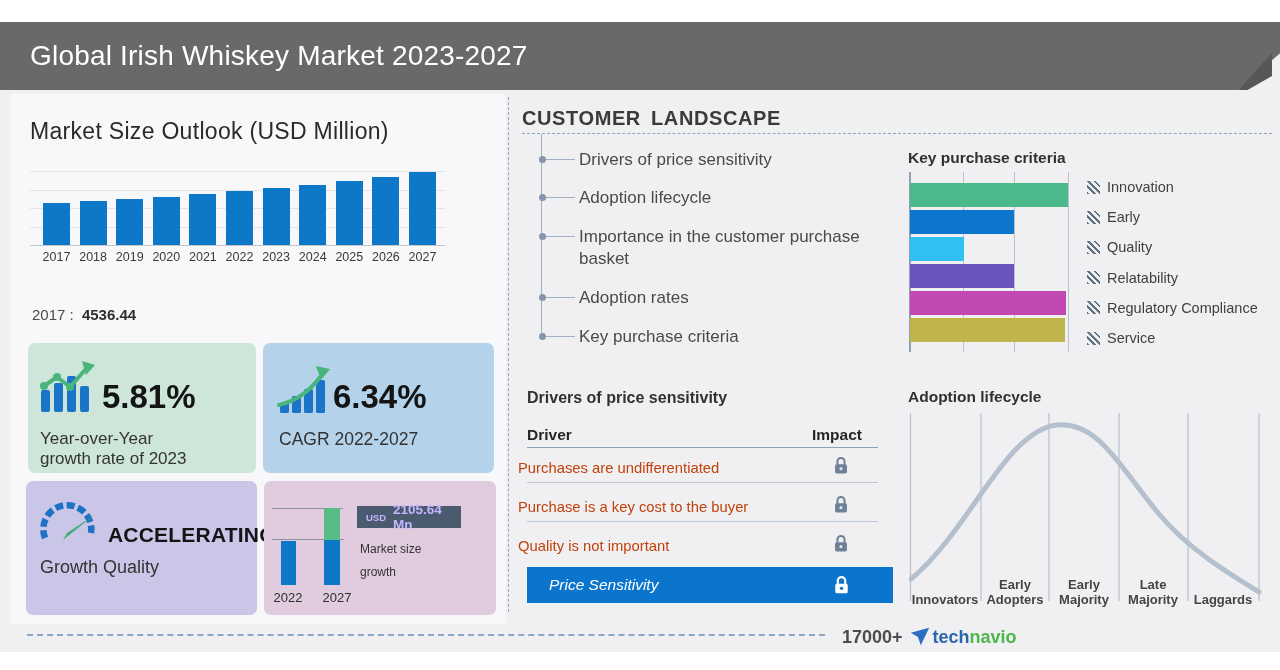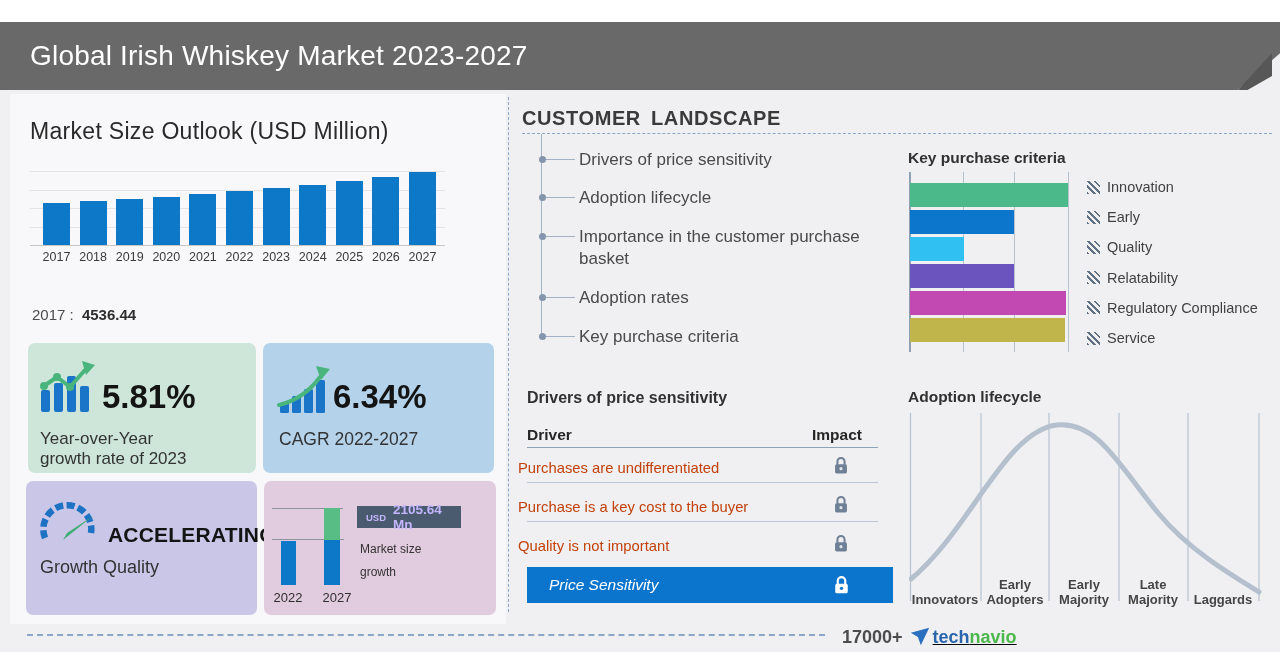--- a/index.html
+++ b/index.html
@@ -75,21 +75,21 @@
   .hl-lock{position:absolute;left:306px;top:8px;}
   
   .adoption-svg{left:909px;top:411px;}
   .adopt-label{position:absolute;width:70px;text-align:center;font-size:13px;font-weight:bold;
     color:#454545;line-height:15px;}
   
   .foot-dash{left:27px;top:634px;width:798px;height:0;border-top:2px dashed #8ba6c6;}
   .footer{left:842px;top:624px;height:26px;display:flex;align-items:center;}
   .foot-count{font-size:18px;font-weight:bold;color:#4c4c4c;margin-right:7px;}
   .foot-text{font-size:14.5px;color:#5f5f5f;margin-right:10px;}
-  .brand{display:flex;align-items:center;cursor:pointer;text-decoration:underline;}
+  .brand{display:flex;align-items:center;cursor:pointer;}
   .brand-tech{font-size:18px;font-weight:bold;color:#2b66ad;margin-left:3px;}
   .brand-navio{font-size:18px;font-weight:bold;color:#4cb74a;}
 </style>
 </head>
 <body>
 
 <div class="canvas">
 
   <div class="abs top-strip"></div>
 

